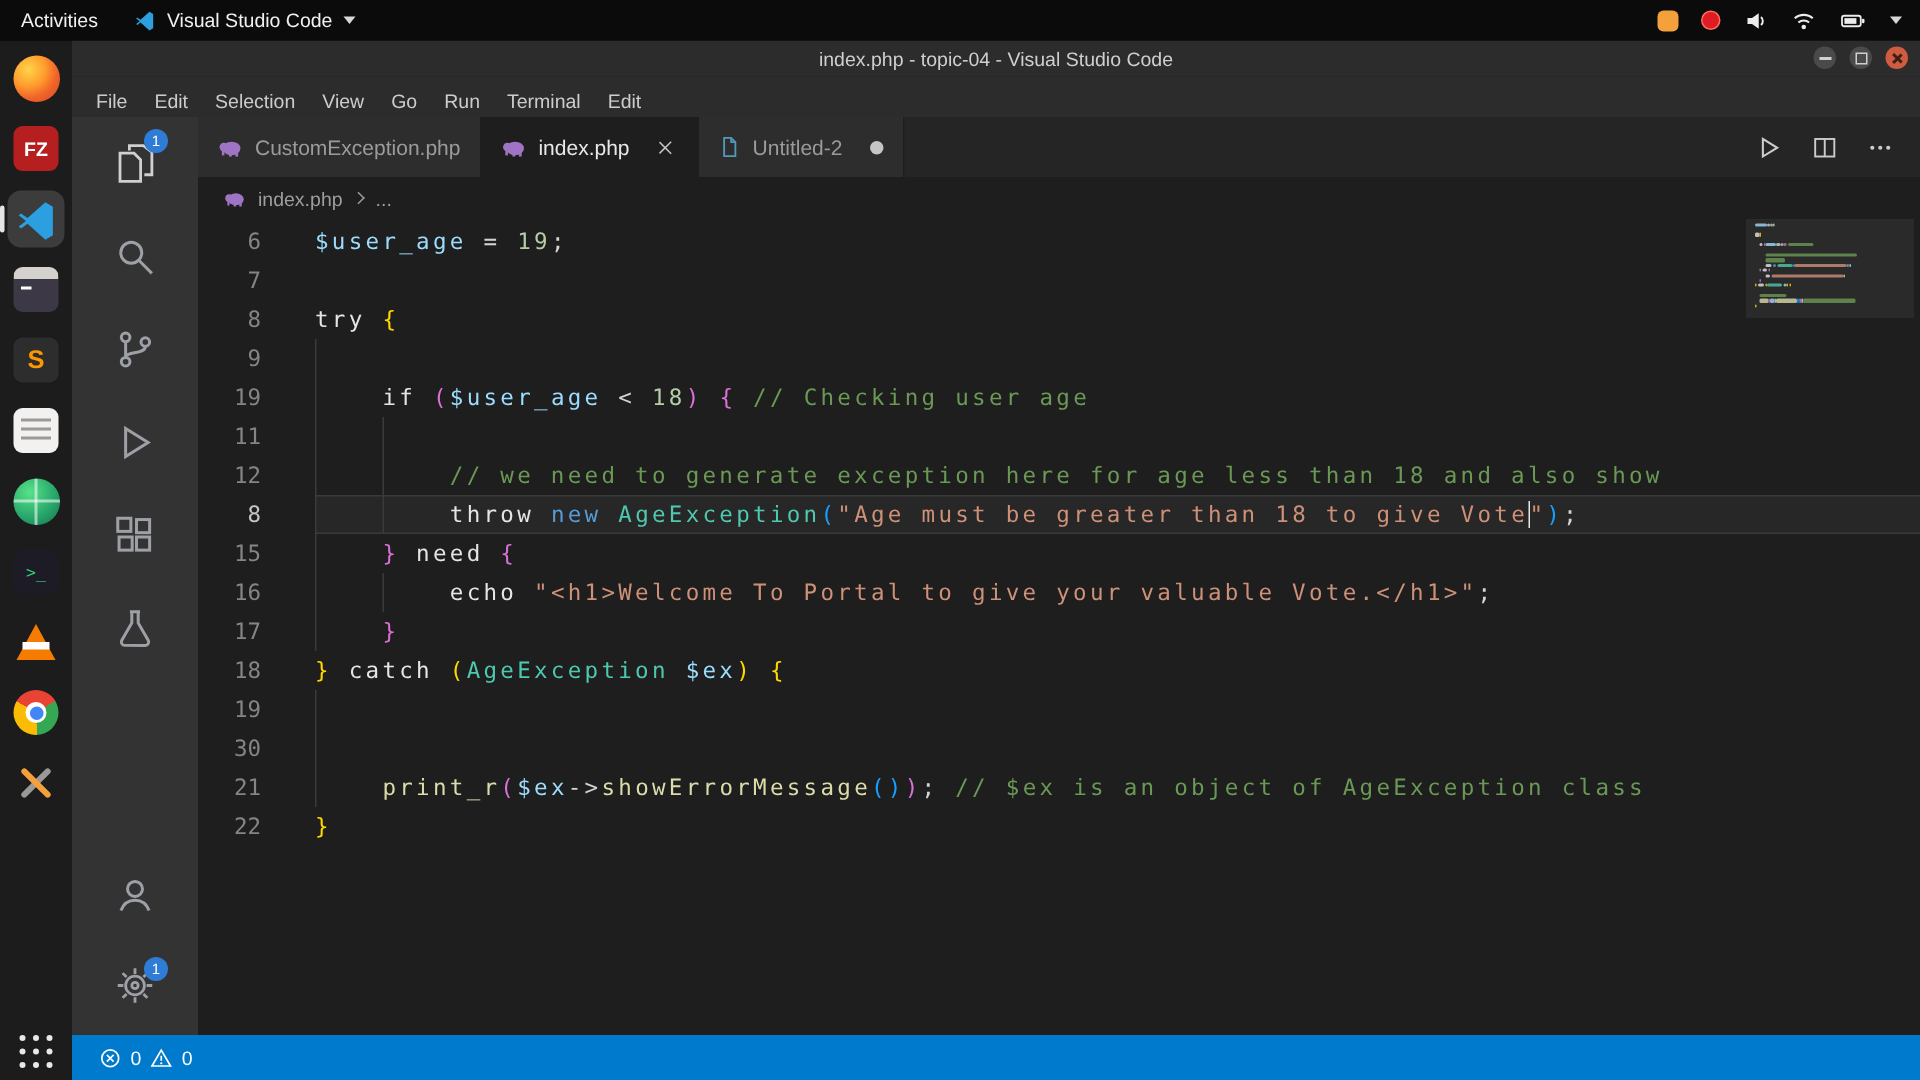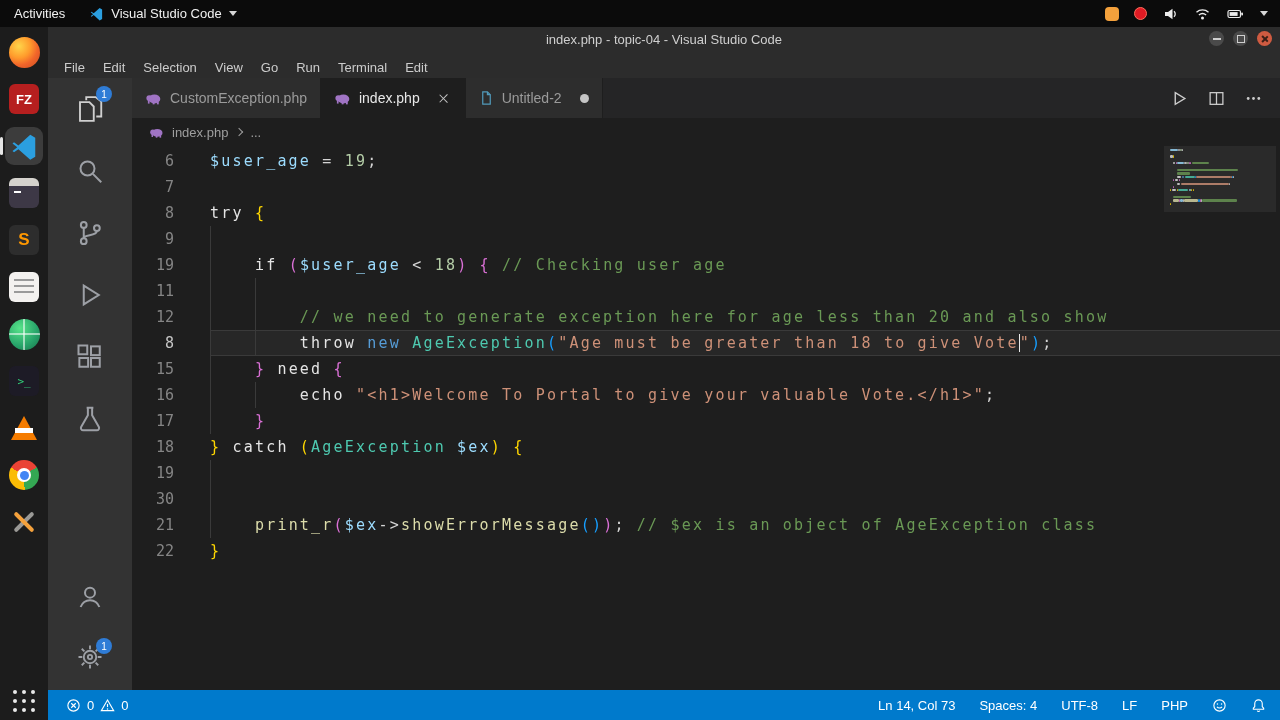--- a/index.html
+++ b/index.html
@@ -356,21 +356,21 @@
             <div class="code-line">
               <span class="ln">19</span>
               <span class="content"><i class="guide" style="left: 0px;"></i><span class="tk-pl">    </span><span class="tk-kw">if</span><span class="tk-pl"> </span><span class="tk-b1">(</span><span class="tk-var">$user_age</span><span class="tk-pl"> &lt; </span><span class="tk-num">18</span><span class="tk-b1">)</span><span class="tk-pl"> </span><span class="tk-b1">{</span><span class="tk-pl"> </span><span class="tk-com">// Checking user age</span></span>
             </div>
             <div class="code-line">
               <span class="ln">11</span>
               <span class="content"><i class="guide" style="left: 0px;"></i><i class="guide" style="left: 44.92px;"></i></span>
             </div>
             <div class="code-line">
               <span class="ln">12</span>
-              <span class="content"><i class="guide" style="left: 0px;"></i><i class="guide" style="left: 44.92px;"></i><span class="tk-pl">        </span><span class="tk-com">// we need to generate exception here for age less than 20 and also show</span></span>
+              <span class="content"><i class="guide" style="left: 0px;"></i><i class="guide" style="left: 44.92px;"></i><span class="tk-pl">        </span><span class="tk-com">// we need to generate exception here for age less than 18 and also show</span></span>
             </div>
             <div class="code-line active">
               <span class="ln">8</span>
               <span class="content"><i class="guide" style="left: 0px;"></i><i class="guide" style="left: 44.92px;"></i><span class="tk-pl">        </span><span class="tk-kw">throw</span><span class="tk-pl"> </span><span class="tk-kw2">new</span><span class="tk-pl"> </span><span class="tk-cls">AgeException</span><span class="tk-b2">(</span><span class="tk-str">"Age must be greater than 18 to give Vote</span><span class="tk-cur"></span><span class="tk-str">"</span><span class="tk-b2">)</span><span class="tk-pl">;</span></span>
             </div>
             <div class="code-line">
               <span class="ln">15</span>
               <span class="content"><i class="guide" style="left: 0px;"></i><span class="tk-pl">    </span><span class="tk-b1">}</span><span class="tk-pl"> </span><span class="tk-kw">need</span><span class="tk-pl"> </span><span class="tk-b1">{</span></span>
             </div>
             <div class="code-line">
@@ -523,31 +523,14 @@
           <path d="M5.6 5.6l4.8 4.8M10.4 5.6l-4.8 4.8" stroke="#fff" stroke-width="1.2"></path>
         </svg>
       <span>0</span>
       <svg width="15" height="15" viewBox="0 0 16 16">
           <path d="M8 2.2L14.6 13.5H1.4z" fill="none" stroke="#fff" stroke-width="1.2"></path>
           <path d="M8 6.3v3.4" stroke="#fff" stroke-width="1.2"></path>
           <circle cx="8" cy="11.6" r="0.8" fill="#fff"></circle>
         </svg>
       <span>0</span>
     </div>
-    <div class="sb-right">
-      <span class="sb-item">Ln 14, Col 73</span>
-      <span class="sb-item">Spaces: 4</span>
-      <span class="sb-item">UTF-8</span>
-      <span class="sb-item">LF</span>
-      <span class="sb-item">PHP</span>
-      <svg width="15" height="15" viewBox="0 0 16 16">
-          <circle cx="8" cy="8" r="6" fill="none" stroke="#fff" stroke-width="1.2"></circle>
-          <circle cx="5.8" cy="6.5" r="0.8" fill="#fff"></circle>
-          <circle cx="10.2" cy="6.5" r="0.8" fill="#fff"></circle>
-          <path d="M5.3 9.4a3.6 3.6 0 005.4 0" fill="none" stroke="#fff" stroke-width="1.2"></path>
-        </svg>
-      <svg width="15" height="15" viewBox="0 0 16 16">
-          <path d="M8 2a4 4 0 014 4v3.2L13.5 11v1H2.5v-1L4 9.2V6a4 4 0 014-4z" fill="none" stroke="#fff" stroke-width="1.2"></path>
-          <path d="M6.7 13.5a1.4 1.4 0 002.6 0" fill="none" stroke="#fff" stroke-width="1.2"></path>
-        </svg>
-    </div>
   </div>
 </div>
 
 </body></html>

